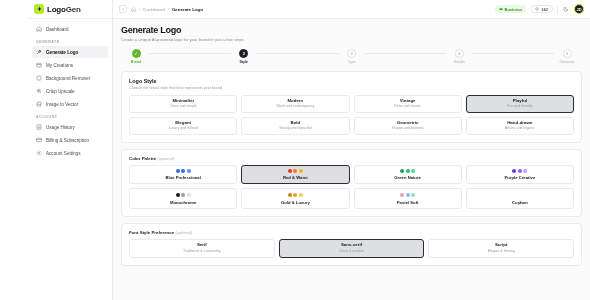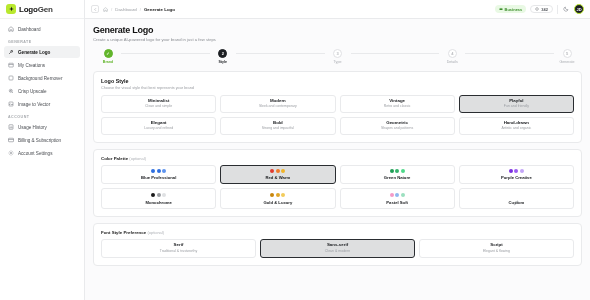--- a/index.html
+++ b/index.html
@@ -3,21 +3,21 @@
 <meta charset="utf-8">
 <style>
   * { box-sizing: border-box; margin: 0; padding: 0; }
   html, body {
     width: 590px; height: 300px;
     font-family: "Liberation Sans", sans-serif;
     background: #ffffff;
     overflow: hidden;
     color: #1a1a1a;
   }
-  .app { display: flex; width: 590px; height: 300px; }
+  .app { display: flex; width: 590px; height: 300px; padding-left: 28px; }
 
   
   .sidebar {
     width: 85px; height: 300px;
     background: #ffffff;
     border-right: 1px solid #e9eaec;
     display: flex; flex-direction: column;
     flex: 0 0 85px;
   }
   .brand {

